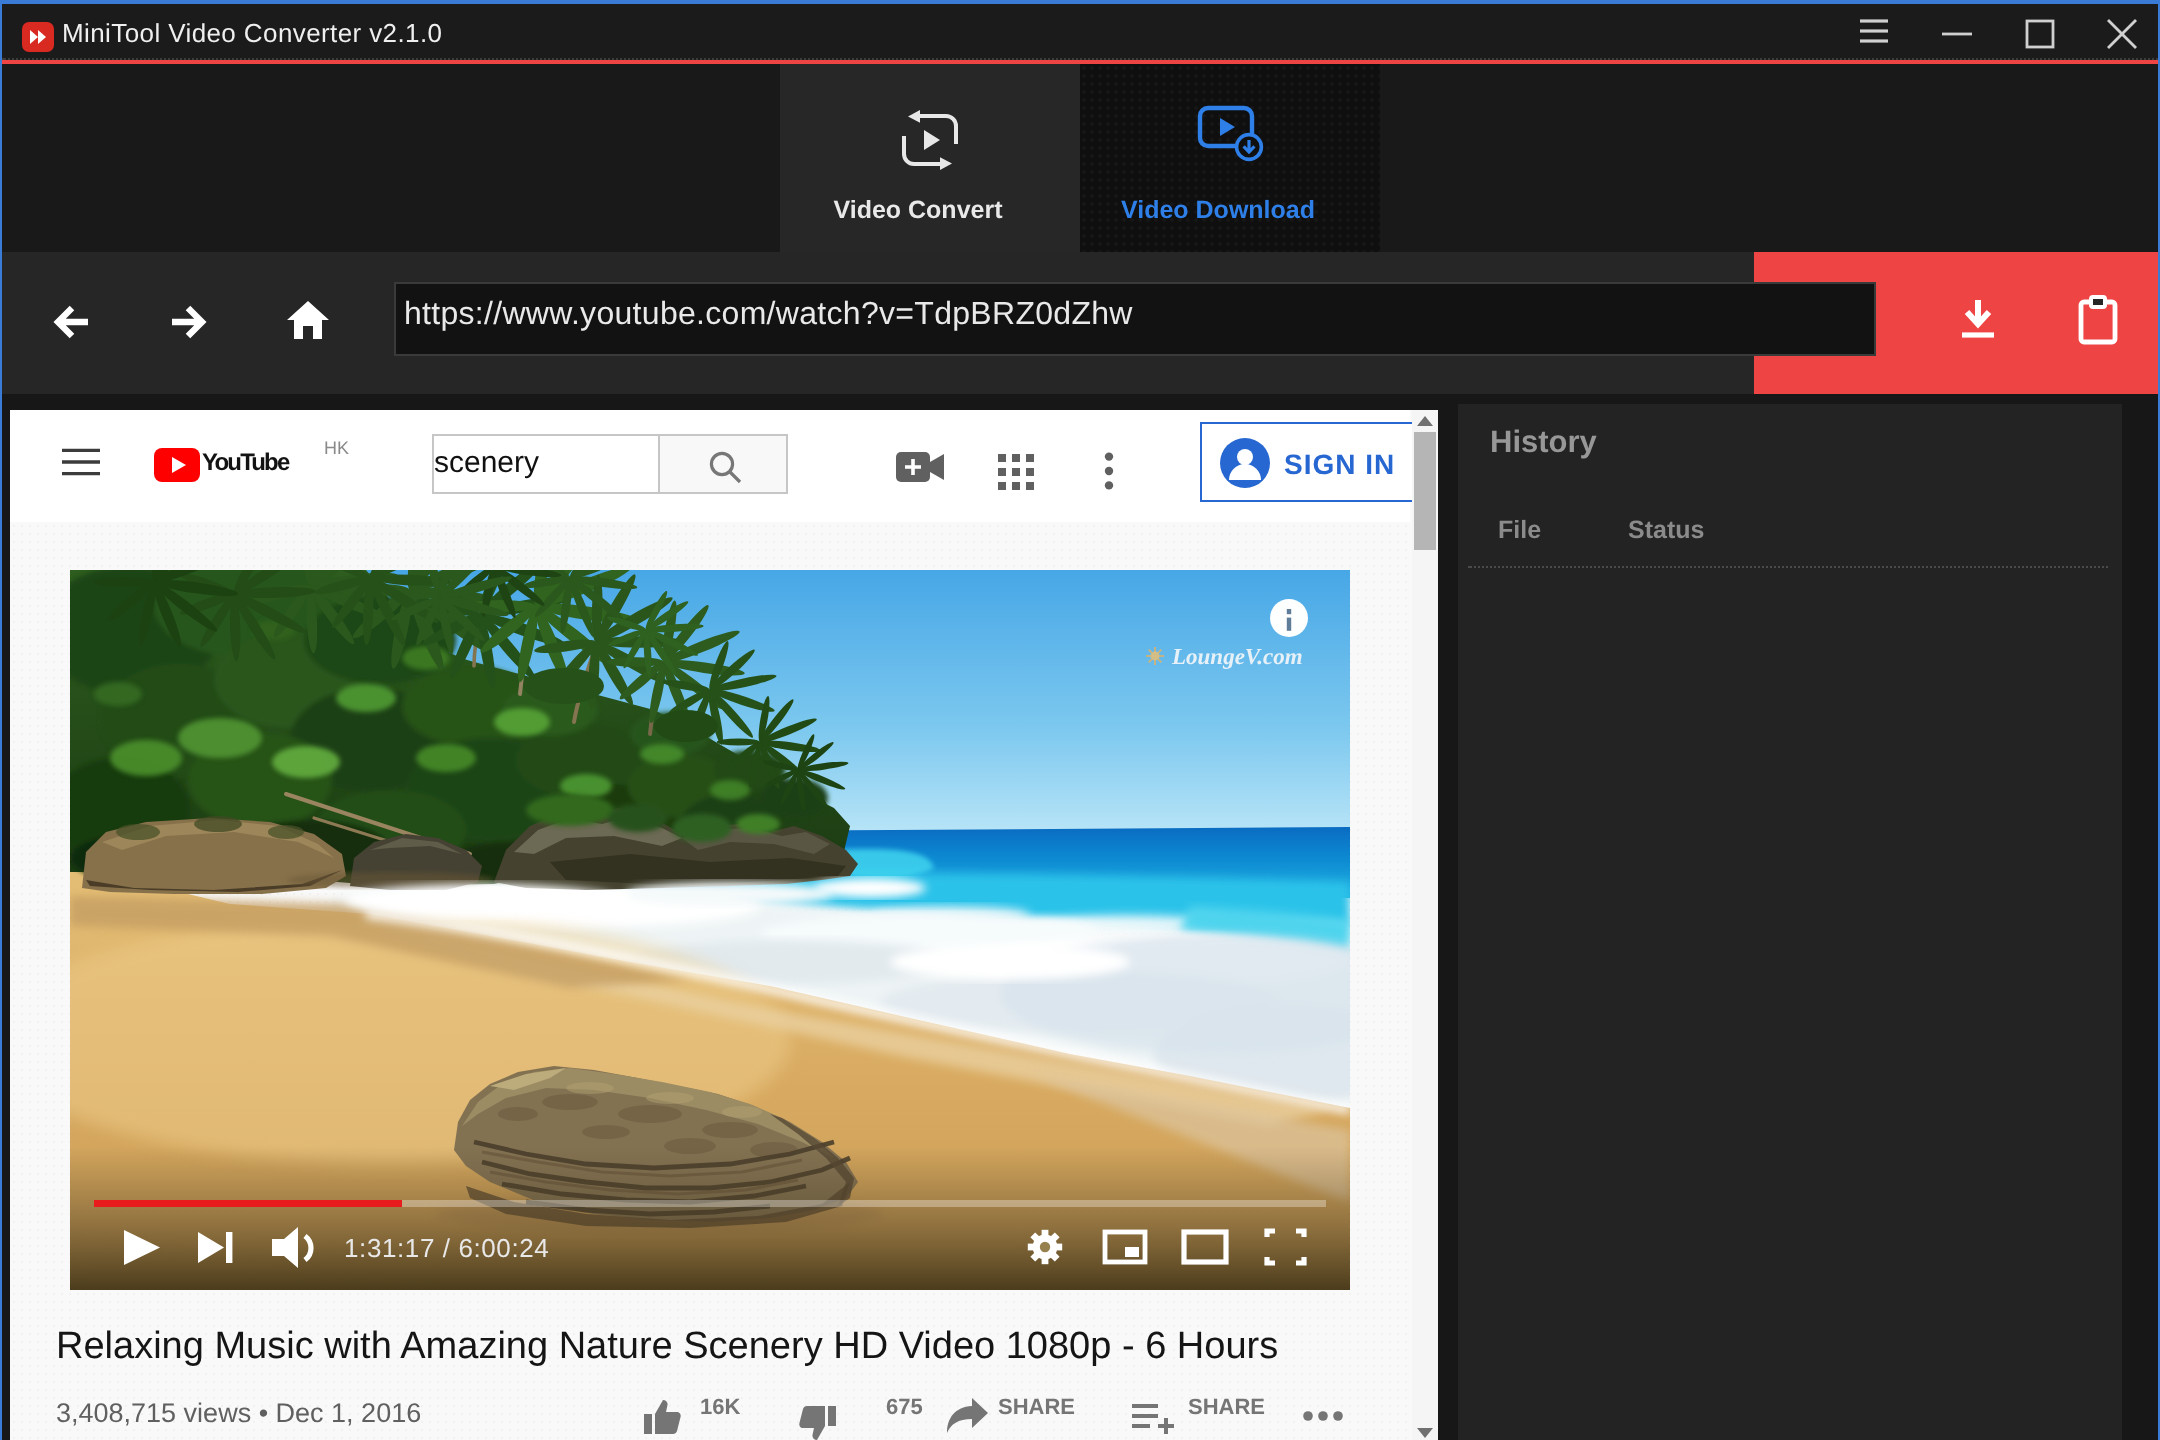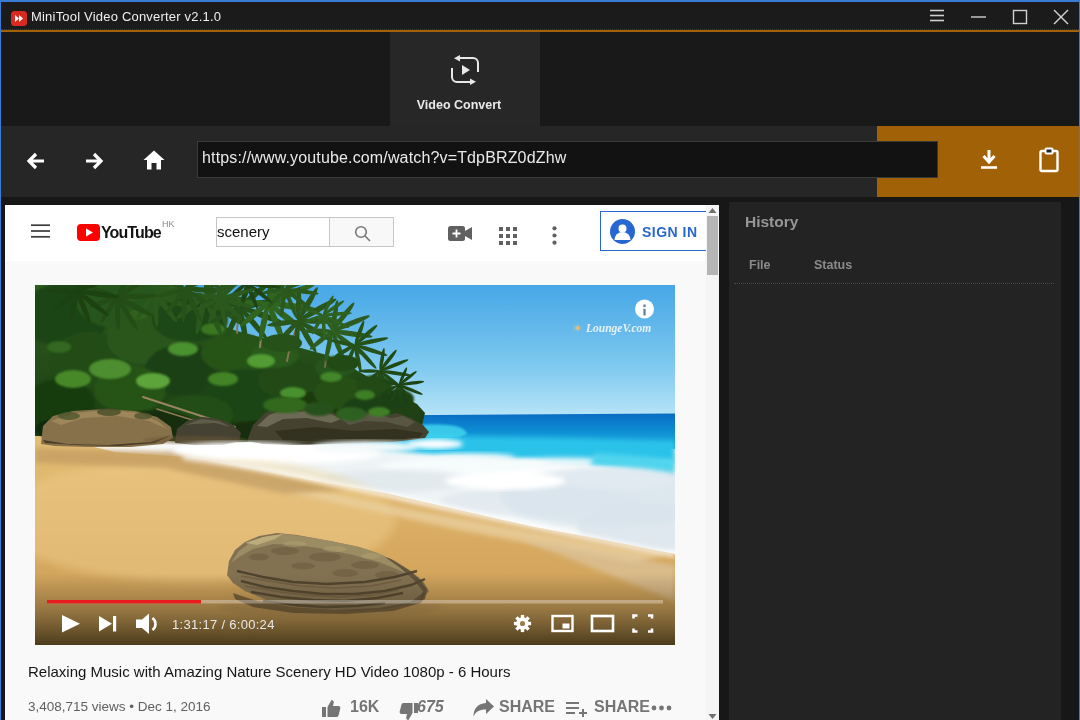--- a/index.html
+++ b/index.html
@@ -1,17 +1,17 @@
 <!DOCTYPE html>
 <html><head>
 <meta charset="utf-8">
 <style>
   * { margin:0; padding:0; box-sizing:border-box; }
   html,body { width:1080px; height:720px; overflow:hidden; font-family:"Liberation Sans", sans-serif; }
-  #win { position:absolute; left:0; top:0; width:1080px; height:720px; background:#a16207;
+  #win { position:absolute; left:0; top:0; width:1080px; height:720px; background:#ef4444;
          border-left:1px solid #3a7bd5; border-right:1px solid #3a7bd5; border-top:2px solid #3a7bd5; }
   
   #titlebar { position:absolute; left:0; top:0; width:1078px; height:28px; background:#1b1b1b;
               border-bottom:1px dotted #3c3c3c; }
   #applogo { position:absolute; left:10px; top:9px; width:16px; height:15px; background:#d92a22; border-radius:3.5px; }
   #applogo svg { position:absolute; left:0; top:0; }
   #apptitle { position:absolute; left:30px; top:7px; font-size:13px; color:#efefef; letter-spacing:0.2px; }
   .wbtn { position:absolute; top:0; height:28px; color:#d8d8d8; }
   
   #tabs { position:absolute; left:0; top:30px; width:1078px; height:94px; background:#191919; }
@@ -28,23 +28,23 @@
   #content { position:absolute; left:0; top:195px; width:1078px; height:523px; background:#171717; }
   #page { position:absolute; left:4px; top:8px; width:701px; height:517px; background:#f9f9f9; background-image:radial-gradient(#f1f1f1 0.7px, transparent 0.7px); background-size:4px 4px; overflow:hidden; }
   #ytheader { position:absolute; left:0; top:0; width:700px; height:56px; background:#ffffff; }
   #searchbox { position:absolute; left:211px; top:12px; width:114px; height:30px; background:#fff;
                border:1px solid #c6c6c6; font-size:15px; color:#111; line-height:28px; }
   #searchbtn { position:absolute; left:325px; top:12px; width:64px; height:30px; background:#f8f8f8;
                border:1px solid #c6c6c6; border-left:none; }
   #signin { position:absolute; left:595px; top:6px; width:126px; height:40px; background:#fff;
             border:1px solid #2767d2;padding-left:37px; }
   #signin span { position:absolute; left:41px; top:12px; color:#2767d2; font-weight:bold; font-size:14px; letter-spacing:0.5px; }
-  #vtitle { position:absolute; left:23px; top:458px; font-size:15px; color:#151515; }
+  #vtitle { position:absolute; left:23px; top:458px; font-size:19px; color:#151515; }
   #vmeta  { position:absolute; left:23px; top:494px; font-size:13.5px; color:#606060; }
-  .act { position:absolute; top:493px; color:#757575; font-size:16px; font-weight:bold; }
+  .act { position:absolute; top:493px; color:#757575; font-size:11px; font-weight:bold; }
   
   #sbar { position:absolute; left:705px; top:8px; width:13px; height:517px; background:#f5f5f5; }
   #sthumb { position:absolute; left:1px; top:11px; width:11px; height:59px; background:#b5b5b5; }
   
   #panel { position:absolute; left:728px; top:5px; width:332px; height:518px; background:#232323; }
   #panel h3 { position:absolute; left:16px; top:11px; color:#979797; font-size:15.5px; }
   .colhead { position:absolute; top:56px; color:#8b8b8b; font-size:12.5px; font-weight:bold; }
   #pline { position:absolute; left:5px; top:81px; width:320px; border-top:1px dotted #4a4a4a; }
   
   #video { position:absolute; left:30px; top:80px; width:640px; height:360px; }
@@ -87,20 +87,29 @@
       <svg style="position:absolute;left:59px;top:23px" width="32" height="30" viewBox="0 0 32 30">
         <g fill="none" stroke="#e8e8e8" stroke-width="2">
           <path d="M10 3 H24 a5 5 0 0 1 5 5 V17"></path>
           <path d="M22 27 H8 a5 5 0 0 1 -5 -5 V13"></path>
         </g>
         <path d="M11 0 L11 6.4 L5 3.2 Z" fill="#e8e8e8"></path>
         <path d="M21 23.6 L21 30 L27 26.8 Z" fill="#e8e8e8"></path>
         <path d="M13 10 L21 15 L13 20 Z" fill="#e8e8e8"></path>
       </svg>
       <div class="tablabel">Video Convert</div>
+    </div>
+    <div id="tab2">
+      <svg style="position:absolute;left:58px;top:18px" width="36" height="33" viewBox="0 0 36 33">
+        <rect x="2" y="4" width="26" height="19" rx="4" fill="none" stroke="#2e7fe8" stroke-width="2.2"></rect>
+        <path d="M12 9 L19.5 13.5 L12 18 Z" fill="#2e7fe8"></path>
+        <circle cx="26.5" cy="23.5" r="6.2" fill="#101010" stroke="#2e7fe8" stroke-width="1.8"></circle>
+        <path d="M26.5 20 V25.5 M23.8 23.2 L26.5 26 L29.2 23.2" fill="none" stroke="#2e7fe8" stroke-width="1.6"></path>
+      </svg>
+      <div class="tablabel">Video Download</div>
     </div>
   </div>
 
   <div id="navbar">
     <svg style="position:absolute;left:24px;top:26px" width="20" height="18" viewBox="0 0 20 18">
       <path d="M19 9 H4 M11 2 L4 9 L11 16" fill="none" stroke="#fff" stroke-width="3.2"></path>
     </svg>
     <svg style="position:absolute;left:84px;top:26px" width="20" height="18" viewBox="0 0 20 18">
       <path d="M1 9 H16 M9 2 L16 9 L9 16" fill="none" stroke="#fff" stroke-width="3.2"></path>
     </svg>
@@ -125,21 +134,21 @@
           <g stroke="#3c3c3c" stroke-width="1.7">
               <line x1="0" y1="1.2" x2="19" y2="1.2"></line>
               <line x1="0" y1="7" x2="19" y2="7"></line>
               <line x1="0" y1="12.8" x2="19" y2="12.8"></line>
             </g>
         </svg>
         <svg style="position:absolute;left:72px;top:19px" width="23" height="17" viewBox="0 0 23 17">
           <rect x="0" y="0" width="23" height="17" rx="4" fill="#f00"></rect>
           <path d="M9 4.5 L16 8.5 L9 12.5 Z" fill="#fff"></path>
         </svg>
-        <div style="position:absolute;left:96px;top:19px;font-size:16px;font-weight:bold;color:#131313;letter-spacing:-0.9px;">YouTube</div>
+        <div style="position:absolute;left:96px;top:19px;font-size:12px;font-weight:bold;color:#131313;letter-spacing:-0.9px;">YouTube</div>
         <div style="position:absolute;left:157px;top:14px;font-size:9px;color:#8a8a8a;">HK</div>
         <div id="searchbox">scenery</div>
         <div id="searchbtn">
           <svg style="position:absolute;left:24px;top:7px" width="17" height="17" viewBox="0 0 17 17">
             <circle cx="7" cy="7" r="5.3" fill="none" stroke="#777" stroke-width="1.6"></circle>
             <line x1="11" y1="11" x2="16" y2="16" stroke="#777" stroke-width="1.6"></line>
           </svg>
         </div>
         <svg style="position:absolute;left:443px;top:21px" width="25" height="15" viewBox="0 0 25 15">
           <rect x="0" y="0" width="17" height="15" rx="2.5" fill="#606060"></rect>
@@ -449,21 +458,21 @@
 
         <circle cx="609.5" cy="24" r="9.5" fill="#fdfefe"></circle>
         <rect x="608.4" y="19.5" width="2.2" height="2.6" fill="#5f7d99"></rect>
         <rect x="608.4" y="23.8" width="2.2" height="6.6" fill="#5f7d99"></rect>
       </svg>
       </div>
 
       <div id="vtitle">Relaxing Music with Amazing Nature Scenery HD Video 1080p - 6 Hours</div>
       <div id="vmeta">3,408,715 views • Dec 1, 2016</div>
       <div class="act" style="left:345px;">16K</div>
-      <div class="act" style="left:412px;font-style:italic;">675</div>
+      <div class="act" style="left:438px;">675</div>
       <div class="act" style="left:494px;">SHARE</div>
       <div class="act" style="left:589px;">SHARE</div>
       <svg style="position:absolute;left:316px;top:494px" width="20" height="19" viewBox="0 0 20 19">
         <path d="M1 8 H5 V18 H1 Z M6.5 18 V8 L10.5 1 C11.8 1 12.8 2 12.8 3.3 L12 7 H17.5 C18.8 7 19.6 8.2 19.3 9.4 L17.5 16.5 C17.2 17.4 16.4 18 15.5 18 Z" fill="#757575"></path>
       </svg>
       <svg style="position:absolute;left:394px;top:497px" width="20" height="19" viewBox="0 0 20 19">
         <g transform="rotate(180 10 9.5)">
           <path d="M1 8 H5 V18 H1 Z M6.5 18 V8 L10.5 1 C11.8 1 12.8 2 12.8 3.3 L12 7 H17.5 C18.8 7 19.6 8.2 19.3 9.4 L17.5 16.5 C17.2 17.4 16.4 18 15.5 18 Z" fill="#757575"></path>
         </g>
       </svg>

